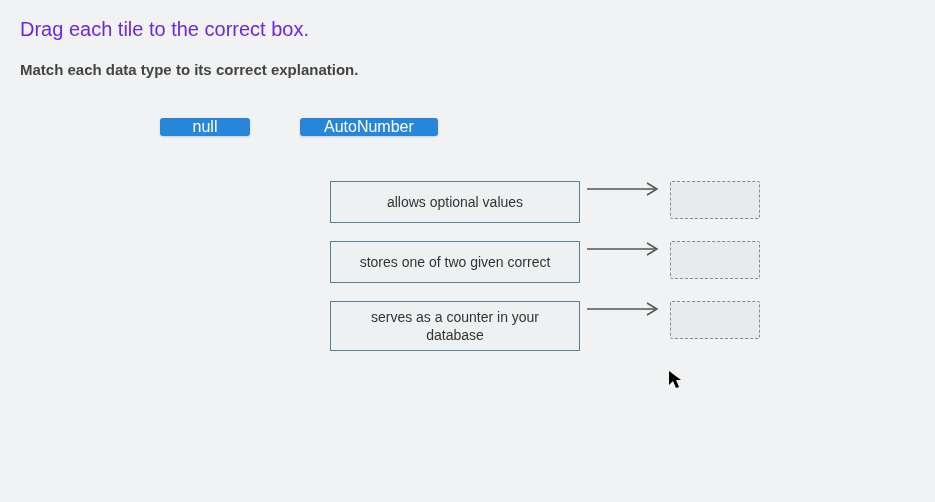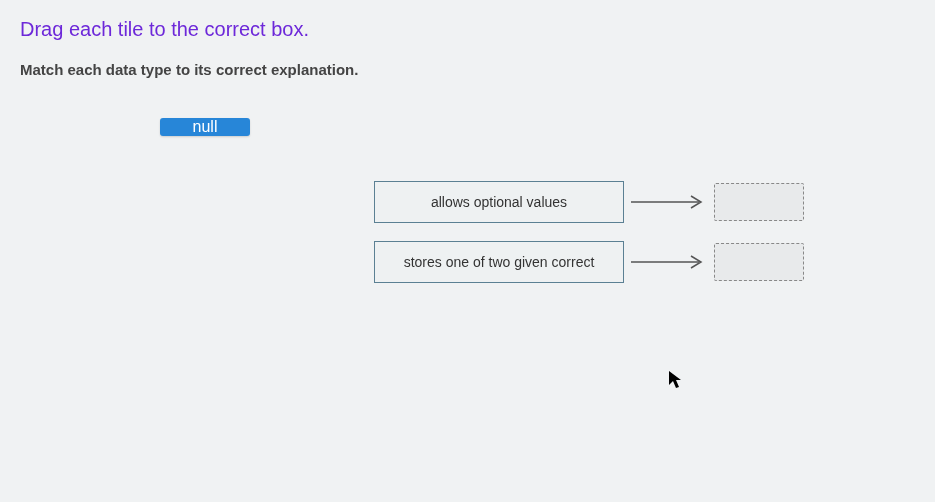--- a/index.html
+++ b/index.html
@@ -29,23 +29,22 @@
       cursor: move;
       min-width: 90px;
       text-align: center;
       box-shadow: 0 1px 2px rgba(0,0,0,0.15);
     }
     .matches {
       margin-left: 310px;
     }
     .match-row {
       display: flex;
-      align-items: center;
+      align-items: flex-start;
       margin-bottom: 18px;
-      margin-left: 44px;
     }
     .explanation {
       border: 1px solid #5b8093;
       background: #eef1f2;
       width: 250px;
       min-height: 42px;
       display: flex;
       align-items: center;
       justify-content: center;
       text-align: center;
@@ -76,20 +75,21 @@
     }
   </style>
 </head>
 <body>
 
 <div class="instruction1">Drag each tile to the correct box.</div>
 <div class="instruction2">Match each data type to its correct explanation.</div>
 
 <div class="tiles-row">
   <div class="tile">null</div>
+  <div class="tile">AutoNumber</div>
 </div>
 
 <div class="matches">
 
   <div class="match-row">
     <div class="explanation">allows optional values</div>
     <div class="arrow">
       <svg width="80" height="16" viewBox="0 0 80 16">
           <line x1="2" y1="8" x2="70" y2="8" stroke="#555" stroke-width="1.5"></line>
           <polyline points="62,2 72,8 62,14" fill="none" stroke="#555" stroke-width="1.5"></polyline>
@@ -103,20 +103,30 @@
     <div class="arrow">
       <svg width="80" height="16" viewBox="0 0 80 16">
           <line x1="2" y1="8" x2="70" y2="8" stroke="#555" stroke-width="1.5"></line>
           <polyline points="62,2 72,8 62,14" fill="none" stroke="#555" stroke-width="1.5"></polyline>
         </svg>
     </div>
     <div class="dropzone"></div>
   </div>
 
 
+  <div class="match-row">
+    <div class="explanation">serves as a counter in your database</div>
+    <div class="arrow">
+      <svg width="80" height="16" viewBox="0 0 80 16">
+          <line x1="2" y1="8" x2="70" y2="8" stroke="#555" stroke-width="1.5"></line>
+          <polyline points="62,2 72,8 62,14" fill="none" stroke="#555" stroke-width="1.5"></polyline>
+        </svg>
+    </div>
+    <div class="dropzone"></div>
+  </div>
 
 </div>
 
 <div class="cursor">
   <svg width="16" height="20" viewBox="0 0 16 20">
       <path d="M1 1 L1 15 L5 11 L8 18 L11 17 L8 10 L13 10 Z" fill="#000"></path>
     </svg>
 </div>
 
 </body></html>

